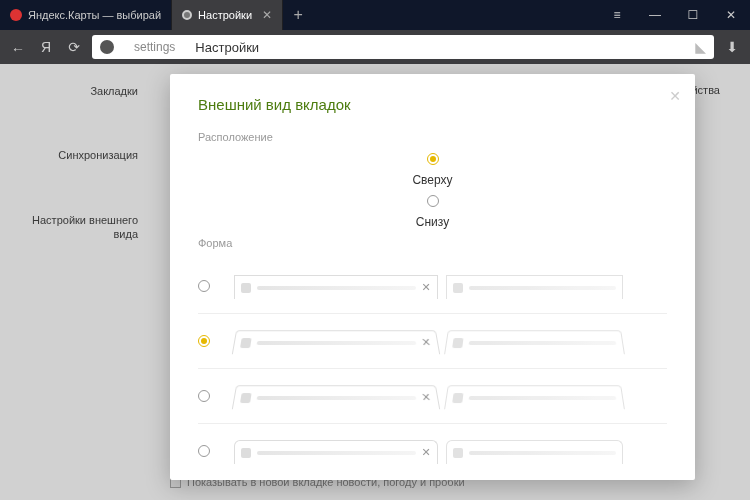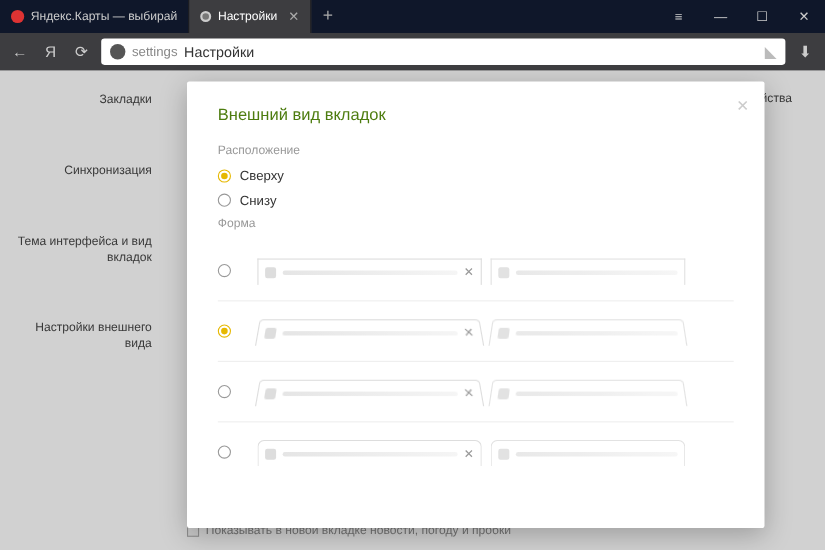--- a/index.html
+++ b/index.html
@@ -13,41 +13,41 @@
   .tab .favicon.y { background: #f33; }
   .tab .favicon.g { background: #777; border: 2px solid #ccc; width: 10px; height: 10px; border-radius: 50%; }
   .tab .label { white-space: nowrap; overflow: hidden; text-overflow: ellipsis; }
   .tab .tab-close { font-size: 12px; color: #aaa; margin-left: 4px; }
   .newtab { width: 30px; display:flex; align-items:center; justify-content:center; color:#aaa; font-size:16px;}
   .wincontrols { display:flex; }
   .wincontrols div { width: 38px; display:flex; align-items:center; justify-content:center; color:#ccc; font-size:12px; }
 
   .navbar { height: 34px; background: #3d3d40; display:flex; align-items:center; padding: 0 8px; gap: 8px; }
   .navbtn { color:#ccc; font-size:14px; width:20px; text-align:center; }
-  .addr { flex:1; background:#fff; height:24px; border-radius:3px; display:flex; align-items:center; padding:0 8px; gap:6px; }
+  .addr { flex:1; background:#fff; height:24px; border-radius:3px; display:flex; align-items:center; padding:0 8px; gap:20px; }
   .addr .site-icon { width:14px; height:14px; border-radius:50%; background:#555; }
   .addr .proto { color:#888; font-size:12px; }
   .addr .path { color:#333; font-size:13px; }
   .addr .bookmark { margin-left:auto; color:#bbb; font-size:14px; }
   .dl { color:#ccc; font-size:14px; width:20px; text-align:center; }
 
   .page { position:absolute; top:64px; left:0; right:0; bottom:0; background:#f6f6f6; }
   .sidebar { position:absolute; left:0; width:150px; top:0; bottom:0; padding: 20px 12px; }
   .sidebar .item { font-size:11px; color:#444; text-align:right; margin-bottom: 50px; line-height:1.3; }
   .right-hint { position:absolute; right:30px; top:20px; font-size:11px; color:#444; }
   .bottom-hints { position:absolute; left:170px; bottom:8px; font-size:11px; color:#888; }
   .bottom-hints div { display:flex; align-items:center; gap:6px; margin-bottom:4px; }
   .bottom-hints .cb { width:11px; height:11px; border:1px solid #aaa; background:#eee; }
 
   .overlay { position:absolute; top:64px; left:0; right:0; bottom:0; background:rgba(0,0,0,0.15); }
   .dialog { position:absolute; left:170px; right:55px; top:10px; bottom:20px; background:#fff; border-radius:2px; box-shadow:0 6px 24px rgba(0,0,0,0.25); padding: 22px 28px; overflow:hidden; }
   .dialog h2 { font-size:15px; font-weight:normal; color:#4d7c0f; margin-bottom:18px; }
   .dialog .close { position:absolute; right:14px; top:14px; color:#ccc; font-size:14px; }
   .section-label { font-size:11px; color:#999; margin-bottom:10px; }
-  .radio-row { display:flex; align-items:center; gap:8px; font-size:12px; color:#333; margin-bottom:8px; }
+  .radio-row { display:flex; align-items:center; gap:8px; font-size:12px; color:#333; margin-bottom:8px;flex-direction:column; }
   .radio { width:12px; height:12px; border-radius:50%; border:1px solid #999; display:flex; align-items:center; justify-content:center; }
   .radio.on { border-color:#e6b800; }
   .radio.on::after { content:""; width:6px; height:6px; border-radius:50%; background:#e6b800; }
 
   .shape-list { margin-top:10px; }
   .shape-row { display:flex; align-items:center; gap:14px; padding: 14px 0; border-bottom:1px solid #eee; }
   .shape-row:last-child { border-bottom:none; }
   .shape-row .radio { flex-shrink:0; }
   .tabshape { flex:1; height:26px; position:relative; display:flex; align-items:flex-end; }
   .tabshape .t { height:24px; background:#fff; border:1px solid #ddd; border-bottom:none; position:relative; display:flex; align-items:center; padding:0 6px; gap:6px; }
@@ -94,21 +94,20 @@
     <span class="path">Настройки</span>
     <span class="bookmark">◣</span>
   </div>
   <span class="dl">⬇</span>
 </div>
 
 <div class="page">
   <div class="sidebar">
     <div class="item">Закладки</div>
     <div class="item">Синхронизация</div>
-    <div class="item">Тема интерфейса и вид вкладок</div>
     <div class="item">Настройки внешнего вида</div>
   </div>
   <span class="right-hint">ие устройства</span>
   <div class="bottom-hints">
     <div>
         <span class="cb"></span>
         <span>Показывать в новой вкладке Дзен — ленту персональных рекомендаций</span>
       </div>
     <div>
         <span class="cb"></span>

